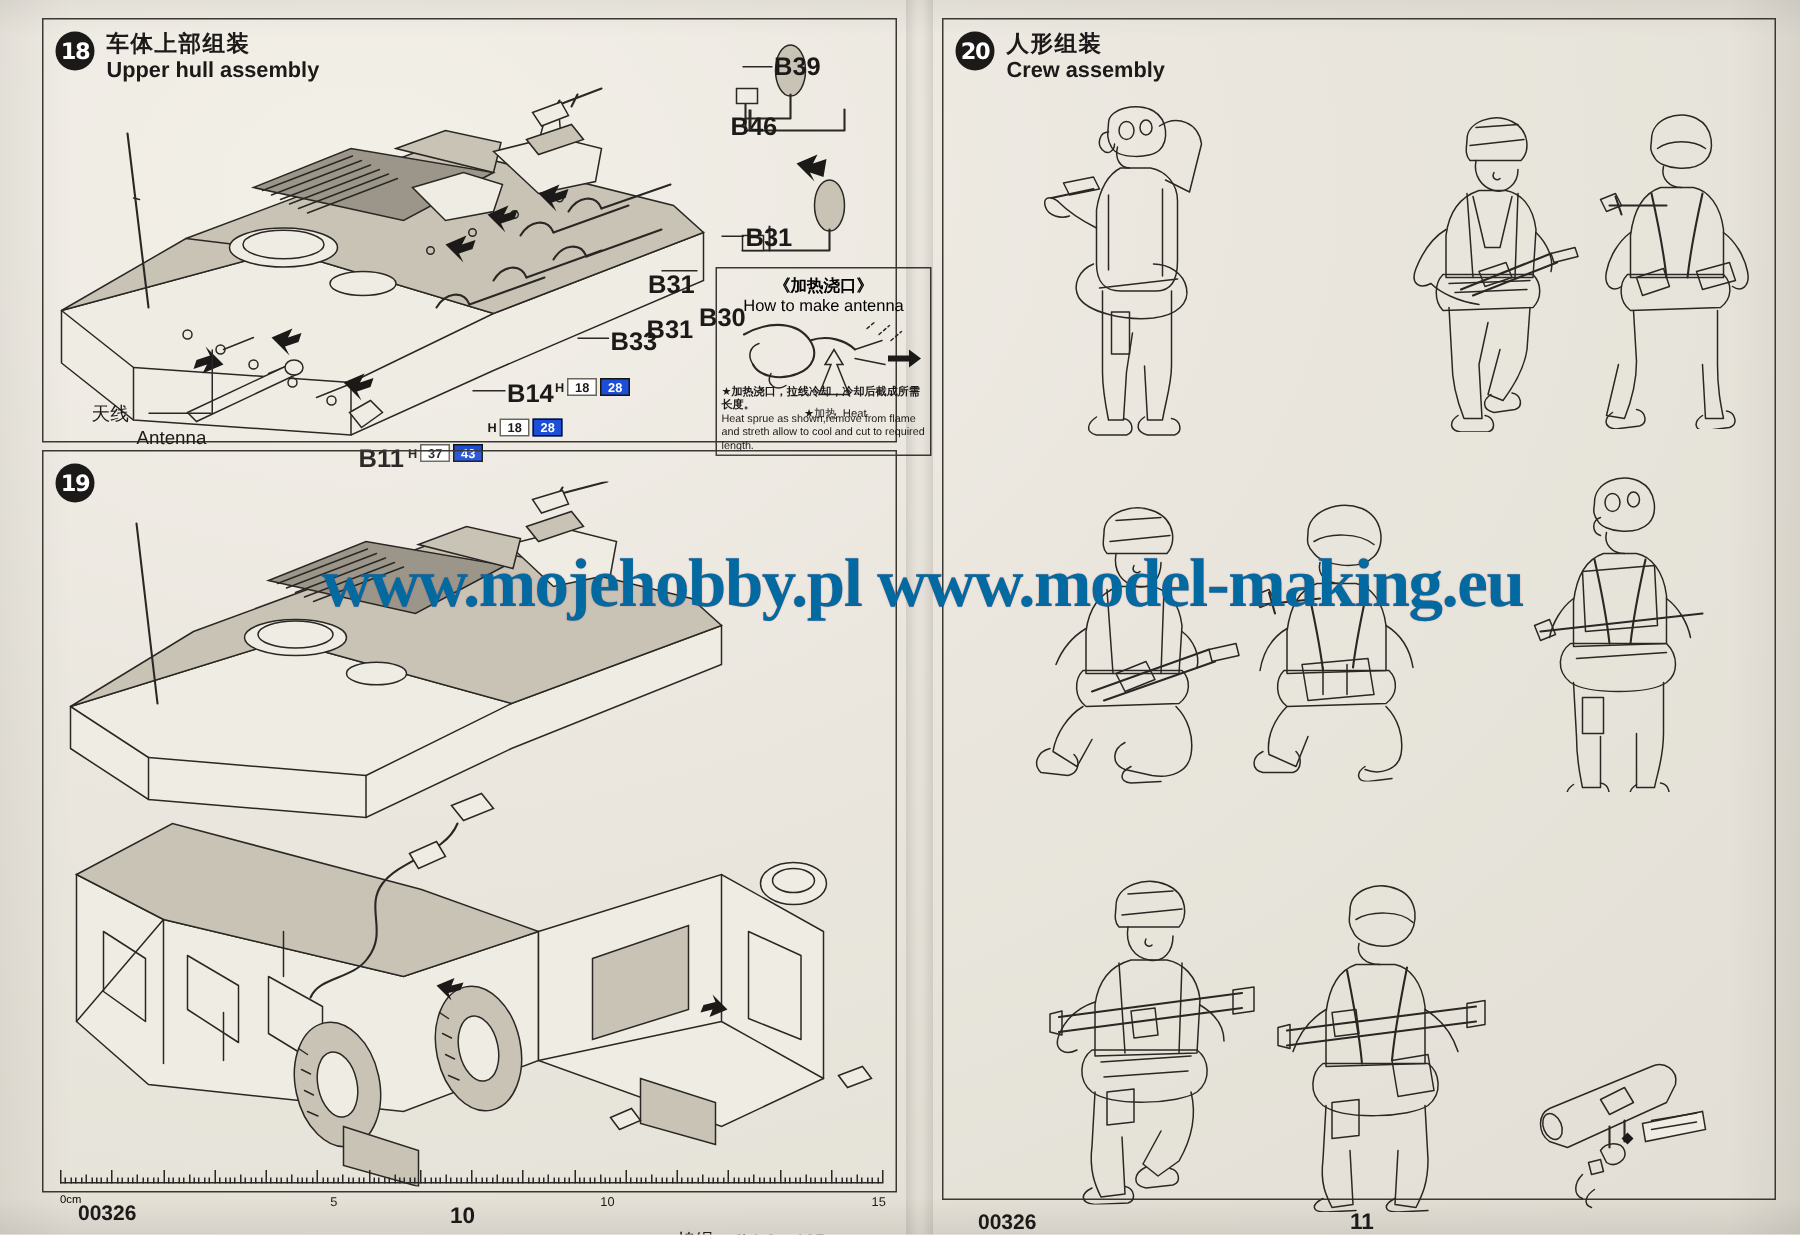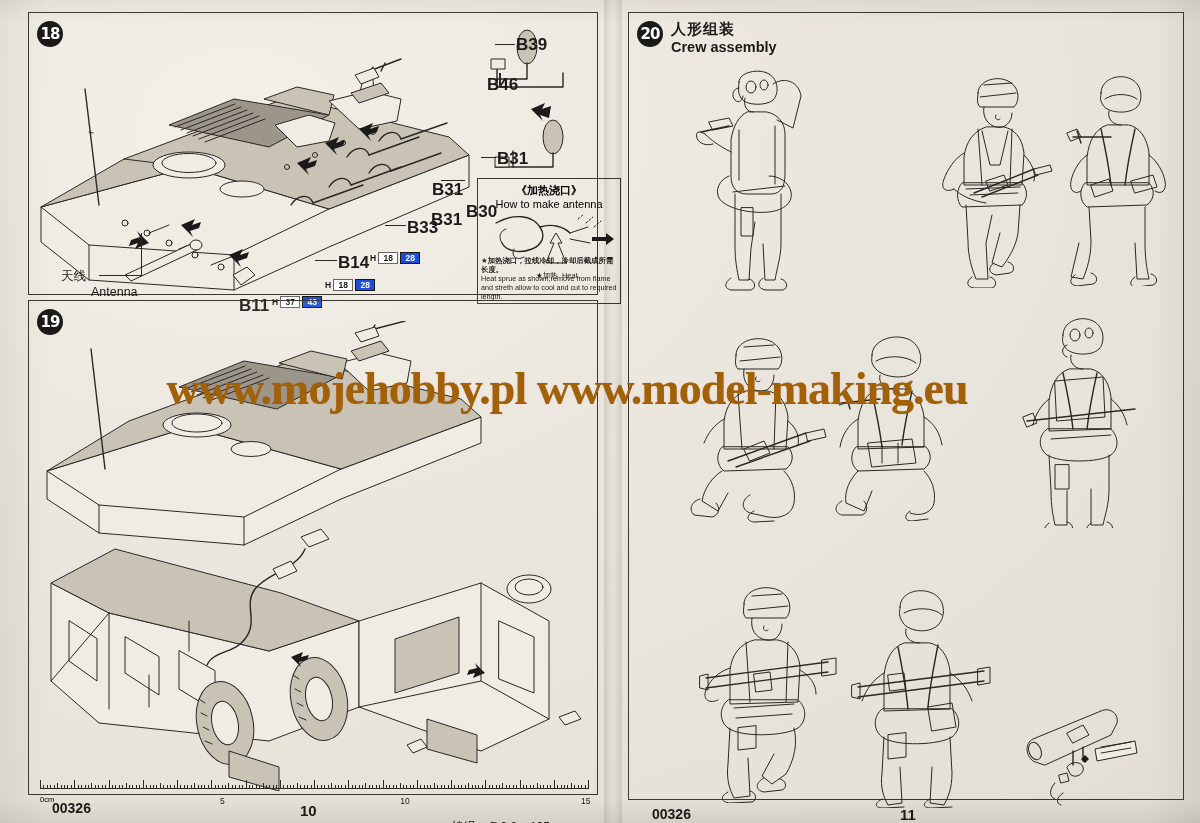--- a/index.html
+++ b/index.html
@@ -70,45 +70,49 @@
   .tick{position:absolute;top:5px;width:1px;background:#2a2824;}
   .rnum{position:absolute;top:13px;font-size:8.5px;color:#1b1a18;transform:translateX(-50%);}
   #ruler .zero{position:absolute;left:0;top:12px;font-size:7.5px;}
 
   .pagecode{position:absolute;font-size:14px;font-weight:bold;color:#1b1a18;}
   .pagenum{position:absolute;font-size:15px;font-weight:bold;color:#1b1a18;}
 
   
   #watermark{
     position:absolute;left:0;top:362px;width:1134px;text-align:center;
-    font-size:46px;font-weight:bold;color:#a16207;
+    font-size:46px;font-weight:bold;color:#0369a1;
     font-family:"Liberation Serif", serif;
     letter-spacing:-1px;white-space:nowrap;
     text-shadow:0 0 1px rgba(200,0,0,.4);
-    pointer-events:none;z-index:40;
+    pointer-events:none;z-index:40;padding-left:48px;
   }
 
   svg{display:block;}
   .art{position:absolute;pointer-events:none;}
   .ln{fill:none;stroke:#2a2824;stroke-width:1;stroke-linejoin:round;stroke-linecap:round;}
   .ln2{fill:none;stroke:#2a2824;stroke-width:1.4;stroke-linejoin:round;stroke-linecap:round;}
   .fillg{fill:#c9c3b6;stroke:#2a2824;stroke-width:1;}
   .fillw{fill:#efece4;stroke:#2a2824;stroke-width:1;}
   .filld{fill:#9c968a;stroke:#2a2824;stroke-width:1;}
   .arrowk{fill:#1b1a18;}
 </style>
 </head>
 <body>
 
 <div class="paper"></div>
 
 <div class="panel" id="panel-18">
 
   <div class="step-head" style="left:8px;top:8px;">
     <div class="step-num">18</div>
+    <div class="step-titles">
+      <div class="t-cn">车体上部组装</div>
+      <div class="t-en">Upper hull assembly</div>
+    </div>
   </div>
 
   <svg class="art" style="left:0;top:24px;" width="470" height="258" viewBox="0 0 470 258">
 
     <path class="fillw" d="M12,170 L12,205 L60,243 L205,253 L300,210 L440,150 L440,118 L300,172 L160,130 Z"></path>
     <path class="fillg" d="M12,170 L95,122 L260,60 L420,100 L440,118 L300,172 L160,130 Z"></path>
     <path class="ln" d="M95,122 L160,130"></path>
     <path class="ln" d="M60,243 L60,208 L12,170"></path>
     <path class="ln" d="M205,253 L205,218 L60,208"></path>
     <path class="ln" d="M205,218 L300,172"></path>

